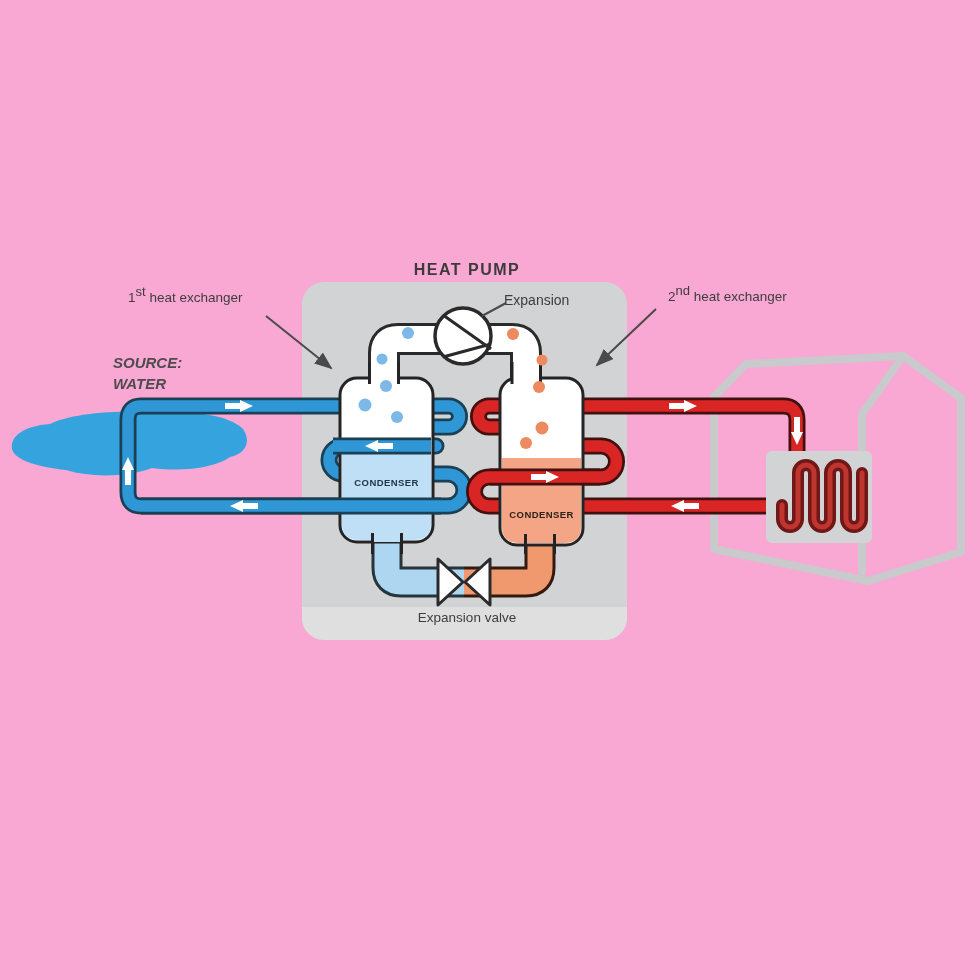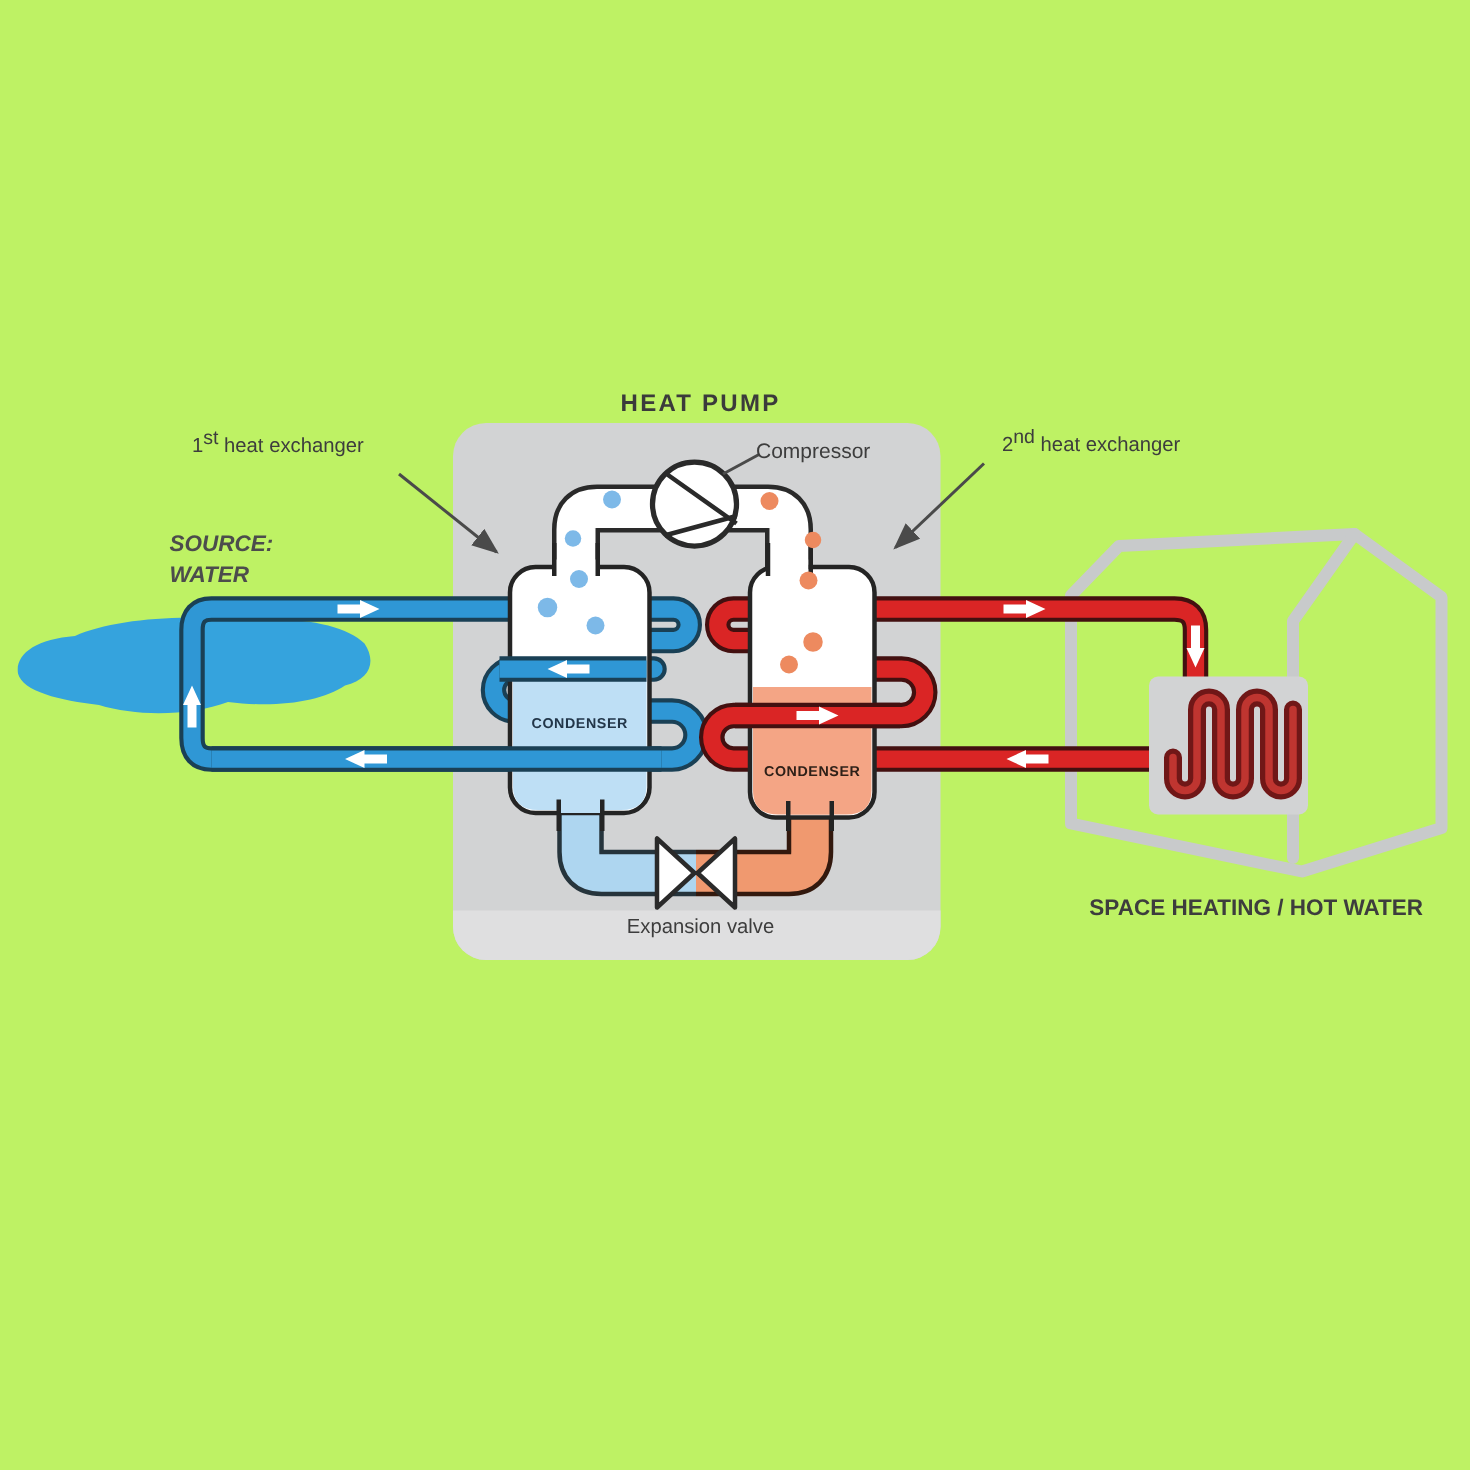--- a/index.html
+++ b/index.html
@@ -1,16 +1,16 @@
 <!DOCTYPE html>
 <html><head>
 <meta charset="utf-8">
 <style>
   html,body{margin:0;padding:0;background:#ffffff;}
-  #stage{position:relative;width:980px;height:980px;background:#bef264;overflow:hidden;
+  #stage{position:relative;width:980px;height:980px;background:#f9a8d4;overflow:hidden;
          font-family:"Liberation Sans",sans-serif;}
   #art{position:absolute;left:0;top:0;}
   .lbl{position:absolute;color:#3d3d3d;white-space:nowrap;}
   .lbl.small{font-size:13.5px;}
   .lbl.title{font-size:16px;font-weight:bold;letter-spacing:1.5px;color:#3b3b3b;text-align:center;}
   .lbl.capbold{font-size:15px;font-weight:bold;color:#4c4c4c;line-height:21px;}
   .lbl.tank{font-size:9.5px;font-weight:bold;letter-spacing:0.4px;text-align:center;}
   .lbl.center{text-align:center;}
   sup{font-size:13px;}
 </style>
@@ -145,28 +145,27 @@
       <path d="M506,303 L482,316"></path>
     </g>
   </svg>
 
   <div class="lbl title" style="left:367px;top:261px;width:200px;">HEAT PUMP</div>
 
   <div class="lbl small" style="left:128px;top:284px;"><span>1</span><sup>st</sup><span> heat exchanger</span></div>
 
   <div class="lbl small" style="left:668px;top:283px;text-align:center;"><span>2</span><sup>nd</sup><span> heat exchanger</span></div>
 
-  <div class="lbl small" style="left:504px;top:292px;font-size:14px;">Compressor</div>
+  <div class="lbl small" style="left:504px;top:292px;font-size:14px;">Expansion</div>
 
   <div class="lbl capbold" style="left:113px;top:352px;font-style:italic;">
     <div>SOURCE:</div>
     <div>WATER</div>
   </div>
 
   <div class="lbl tank" style="left:338px;top:477px;width:97px;color:#223649;">CONDENSER</div>
 
   <div class="lbl tank" style="left:494px;top:509px;width:95px;color:#2e2018;">CONDENSER</div>
 
   <div class="lbl small center" style="left:377px;top:610px;width:180px;">Expansion valve</div>
 
-  <div class="lbl capbold center" style="left:695px;top:595px;width:285px;color:#3d3d3d;">SPACE HEATING / HOT WATER</div>
 
 </div>
 
 </body></html>

